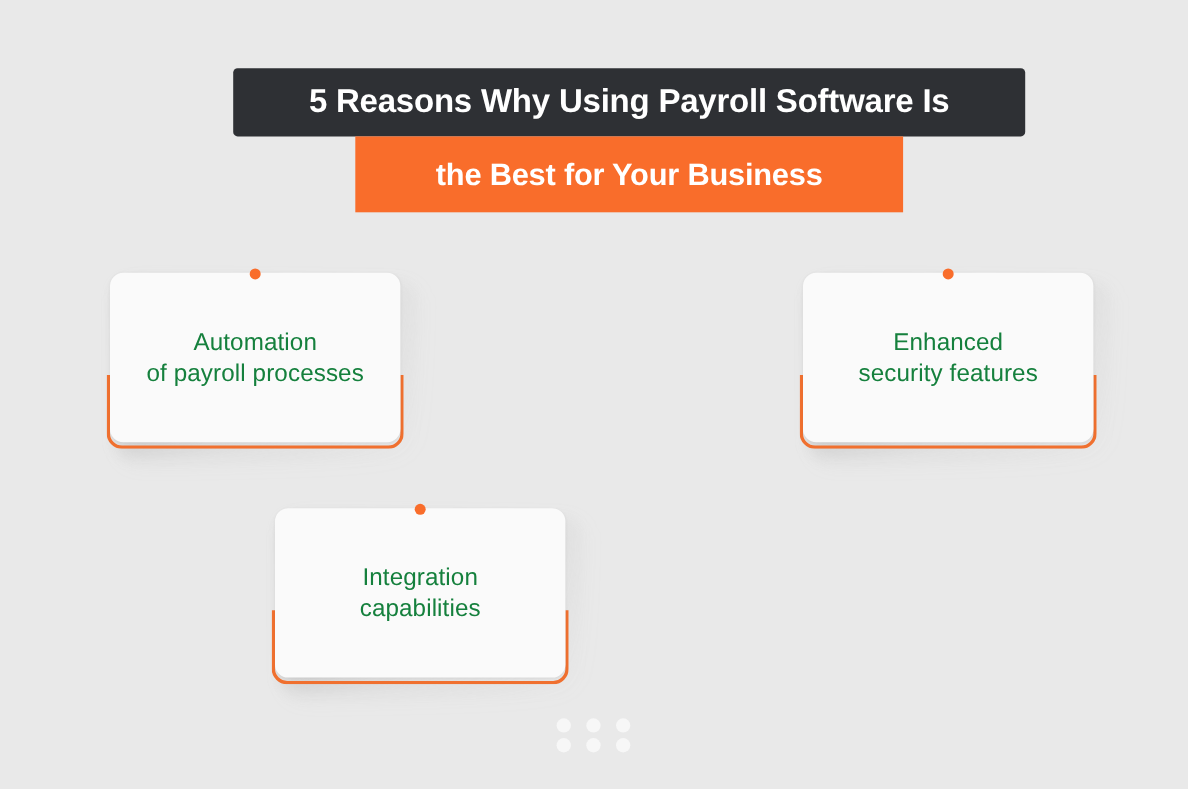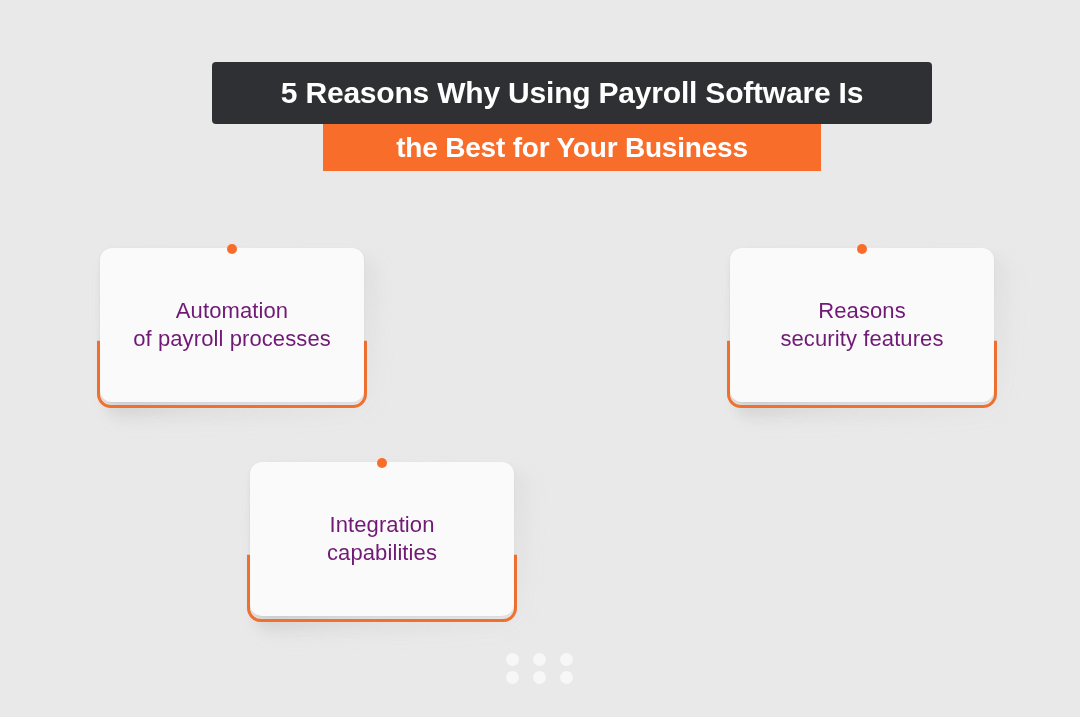--- a/index.html
+++ b/index.html
@@ -46,21 +46,21 @@
     width: 720px;
     height: 62px;
     background: #2e3034;
     border-radius: 4px;
     font-size: 30px;
   }
   .title-bar-accent {
     left: 291px;
     top: 124px;
     width: 498px;
-    height: 47px;
+    height: 69px;
     background: #f96d2b;
     font-size: 28px;
   }
 
   
   .card {
     position: absolute;
     width: 270px;
     height: 160px;
     box-sizing: border-box;
@@ -131,21 +131,21 @@
     top: -4px;
     margin-left: -5px;
     width: 10px;
     height: 10px;
     border-radius: 50%;
     background: #f96d2b;
     z-index: 3;
   }
 
   .card-text {
-    color: #701a75;
+    color: #15803d;
     font-size: 22px;
     line-height: 1.26;
     white-space: pre-line;
     font-weight: 400;
     letter-spacing: 0.1px;
     padding: 0 6px;
   }
 
   
   .card-1 { left: 97px;  top: 248px; }
@@ -192,21 +192,21 @@
     </div>
     <div class="card-dot"></div>
   </div>
 
 
   <div class="card card-3">
     <div class="card-shadow-tail"></div>
     <div class="card-shadow"></div>
     <div class="card-stroke"></div>
     <div class="card-face">
-      <div class="card-text">Reasons
+      <div class="card-text">Enhanced
 security features</div>
     </div>
     <div class="card-dot"></div>
   </div>
 
   <div class="card card-4">
     <div class="card-shadow-tail"></div>
     <div class="card-shadow"></div>
     <div class="card-stroke"></div>
     <div class="card-face">

